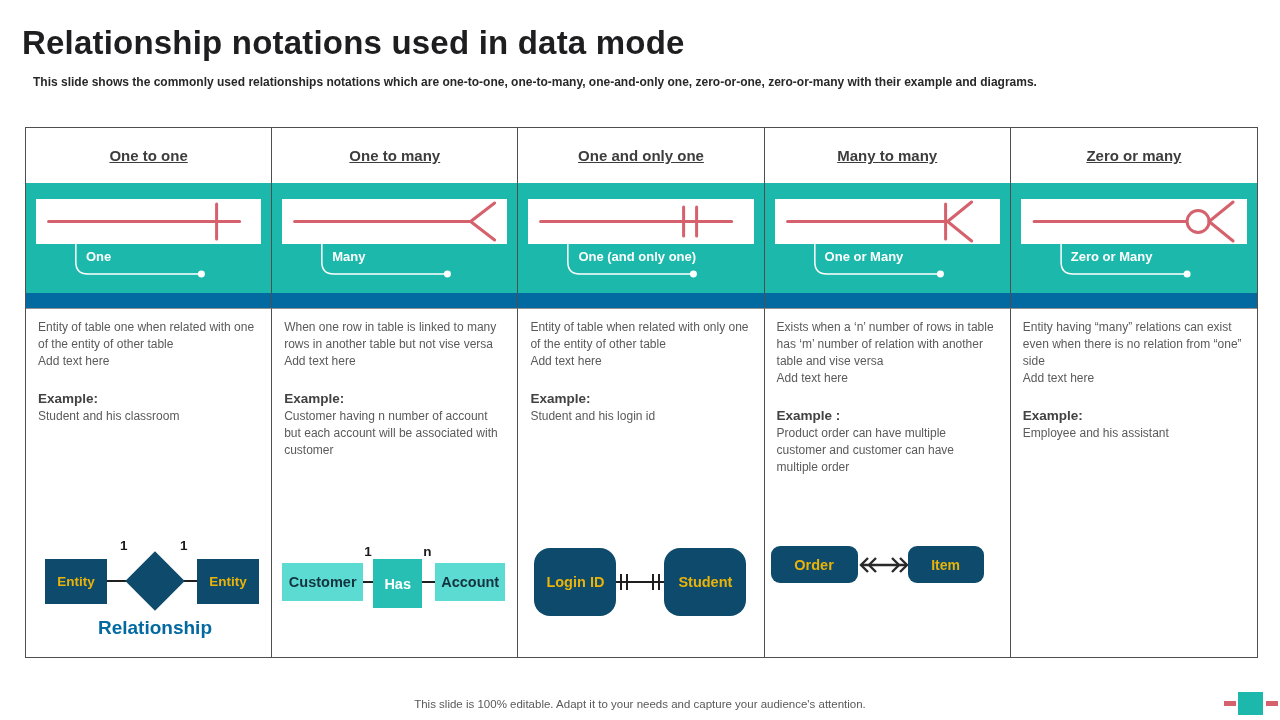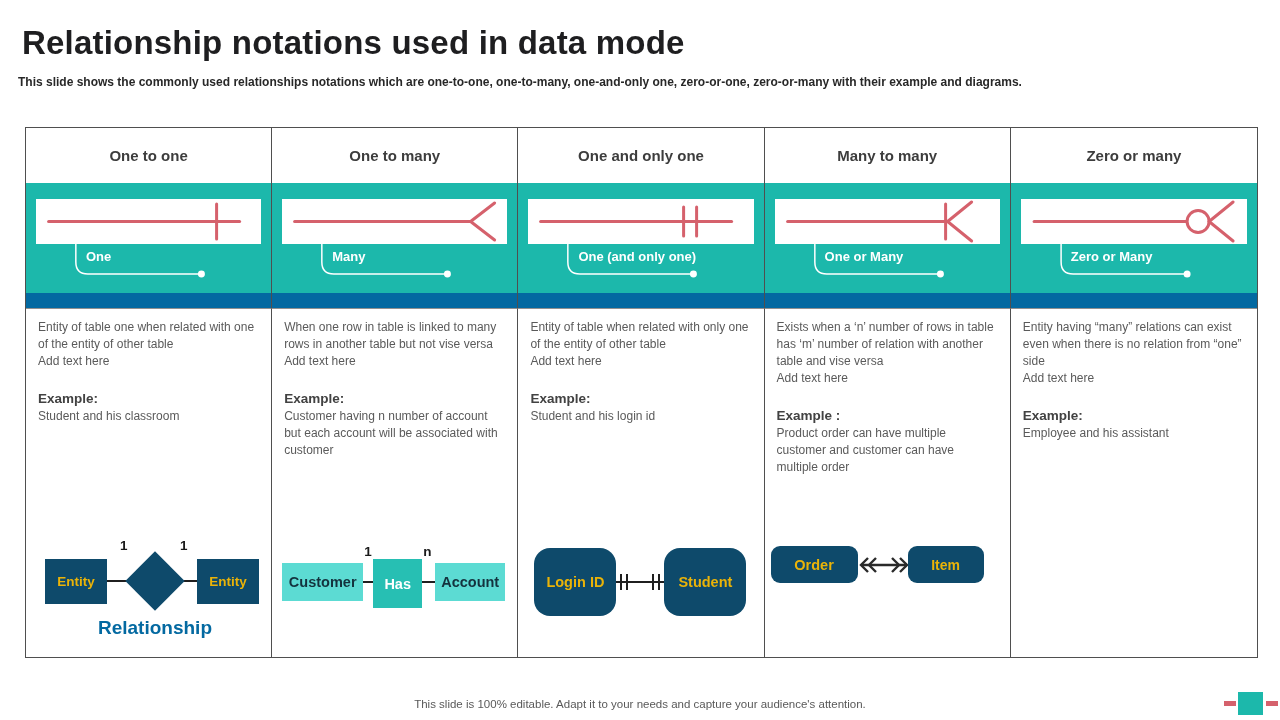--- a/index.html
+++ b/index.html
@@ -2,28 +2,28 @@
 <html style="--teal: #1CB8AB; --light_teal: #5CDBD3; --mid_teal: #27BFB3; --navy: #0E4A6B; --red: #D5616C; --title_color: #1E1E20;"><head>
 <meta charset="utf-8">
 <style>
   * { margin:0; padding:0; box-sizing:border-box; }
   html,body { width:1280px; height:720px; }
   body { font-family:"Liberation Sans", sans-serif; background:#fff; position:relative; overflow:hidden; }
 
   .slide { position:absolute; inset:0; background:#fff; }
 
   .title { position:absolute; left:22px; top:24px; font-size:33px; font-weight:bold; letter-spacing:0.2px; color:var(--title_color);text-align:right; }
-  .subtitle { position:absolute; left:18px; top:75px; font-size:12px; font-weight:600; color:#282828; }
+  .subtitle { position:absolute; left:33px; top:75px; font-size:12px; font-weight:600; color:#282828; }
 
   .ntable { position:absolute; left:25px; top:127px; width:1233px; height:531px;
             border:1px solid #4F4F4F; display:grid;
             grid-template-columns:repeat(5,1fr); grid-template-rows:55px 126px auto; }
 
   .hcell { display:flex; align-items:center; justify-content:center;
-           font-size:15px; font-weight:bold; color:#3D3D3D; border-right:1px solid #4F4F4F; }
+           font-size:15px; font-weight:bold; color:#3D3D3D; border-right:1px solid #4F4F4F;text-decoration:underline; }
   .ncell { position:relative; border-right:1px solid #4F4F4F; border-bottom:1px solid #909090; background:#0369a1;padding-left:20px; }
   .ccell { position:relative; border-right:1px solid #4F4F4F; padding:10px 12px 0 12px; }
   .last  { border-right:none; }
 
   .teal-band { position:absolute; left:0; top:0; right:0; height:110px; background:var(--teal); }
   .notation-box { position:absolute; left:10px; right:10px; top:16px; height:45px; background:#fff; }
   .notation-box svg { width:100%; height:100%; display:block; }
   .red-stroke { stroke:var(--red); stroke-width:3; fill:none; stroke-linecap:round; }
 
   .callout-svg { position:absolute; left:0; top:61px; width:100%; height:45px; }

